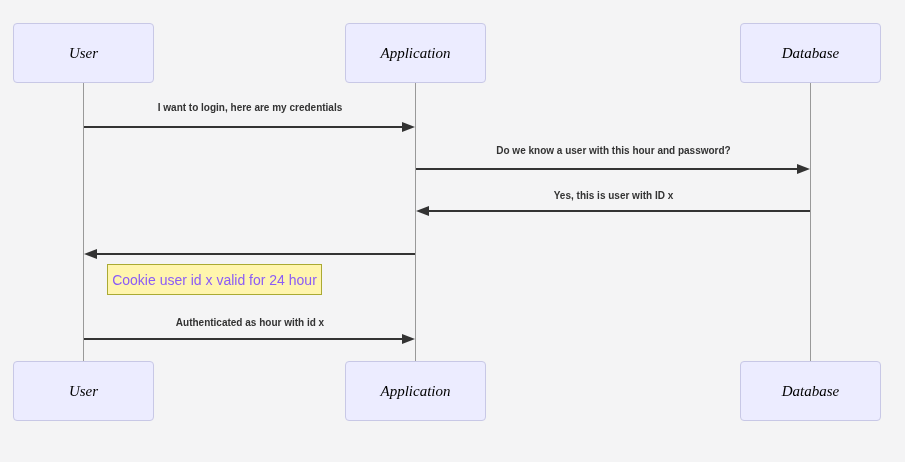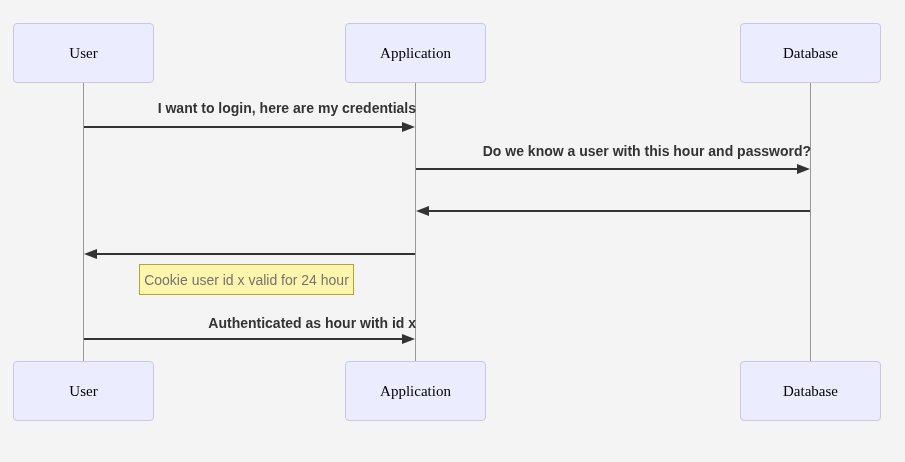--- a/index.html
+++ b/index.html
@@ -15,43 +15,43 @@
   .msg-line{stroke:var(--arrow,#333333);stroke-width:2;}
   .arrow-head{fill:var(--arrow,#333333);stroke:none;}
   .actor{
     position:absolute;
     width:141px;height:60px;
     background:var(--actor-fill,#ECECFF);
     border:1px solid var(--actor-border,#c8c8e6);
     border-radius:4px;
     display:flex;align-items:center;justify-content:center;
     box-sizing:border-box;
+    font-style:italic;
   }
   .actor-label{
     font-family:"Liberation Serif",serif;
     font-size:15px;color:#000;
   }
   .msg-label{
     position:absolute;
-    text-align:right;
-    font-size:14px;font-weight:700;
+    text-align:center;
+    font-size:10px;font-weight:700;
     color:var(--message-text,#333333);
     line-height:16px;
     white-space:nowrap;
   }
   .note{
     position:absolute;
     left:107px;top:264px;width:215px;height:31px;
     background:var(--note-fill,#fff5ad);
     border:1px solid var(--note-border,#aaaa33);
     box-sizing:border-box;
     display:flex;align-items:center;justify-content:center;
-    font-size:14px;font-weight:400;color:#737373;
+    font-size:14px;font-weight:400;color:#8b5cf6;
     white-space:nowrap;
-    margin-left:32px;
   }
 </style>
 </head>
 <body>
 
 <div class="canvas">
 
   <svg class="overlay" width="905" height="462" viewBox="0 0 905 462">
 
     <line class="lifeline" x1="83.5" y1="83" x2="83.5" y2="361"></line>
@@ -95,17 +95,18 @@
   </div>
   <div class="actor" style="left:345px;top:361px;">
     <span class="actor-label">Application</span>
   </div>
   <div class="actor" style="left:740px;top:361px;">
     <span class="actor-label">Database</span>
   </div>
 
   <div class="msg-label" style="left:84px;top:100px;width:332px;">I want to login, here are my credentials</div>
   <div class="msg-label" style="left:416px;top:143px;width:395px;">Do we know a user with this hour and password?</div>
+  <div class="msg-label" style="left:416px;top:188px;width:395px;">Yes, this is user with ID x</div>
   <div class="msg-label" style="left:84px;top:315px;width:332px;">Authenticated as hour with id x</div>
 
   <div class="note">Cookie user id x valid for 24 hour</div>
 
 </div>
 
 </body></html>

